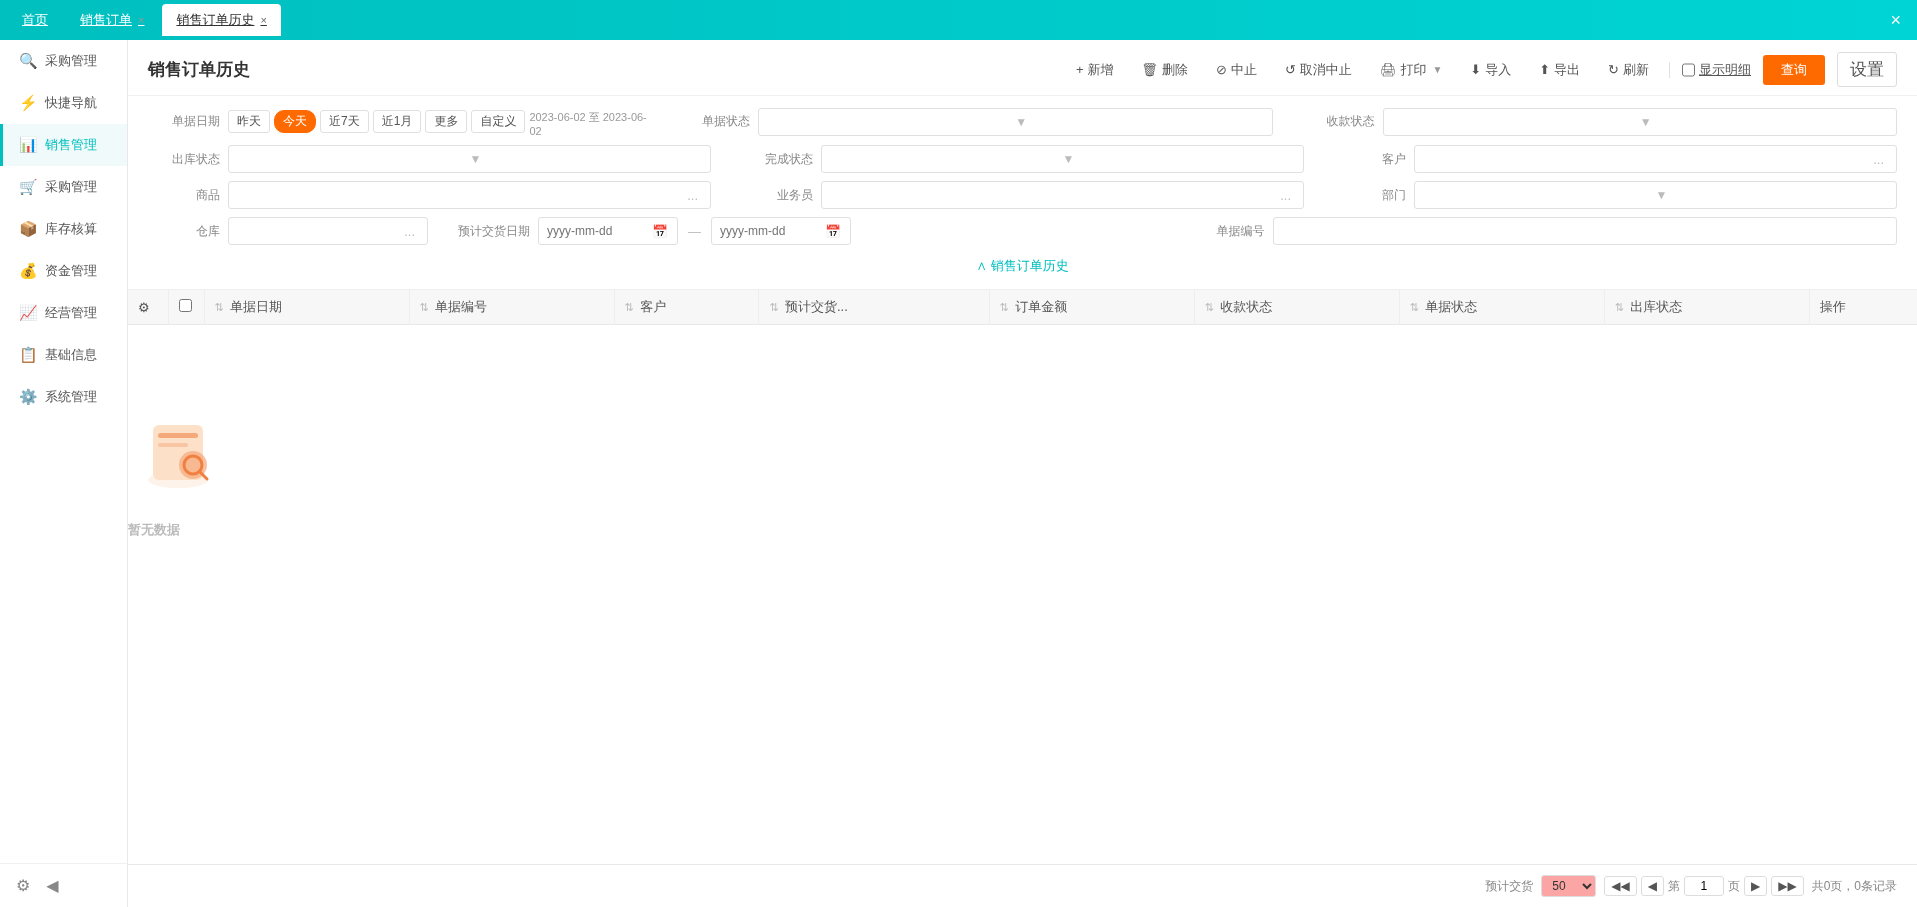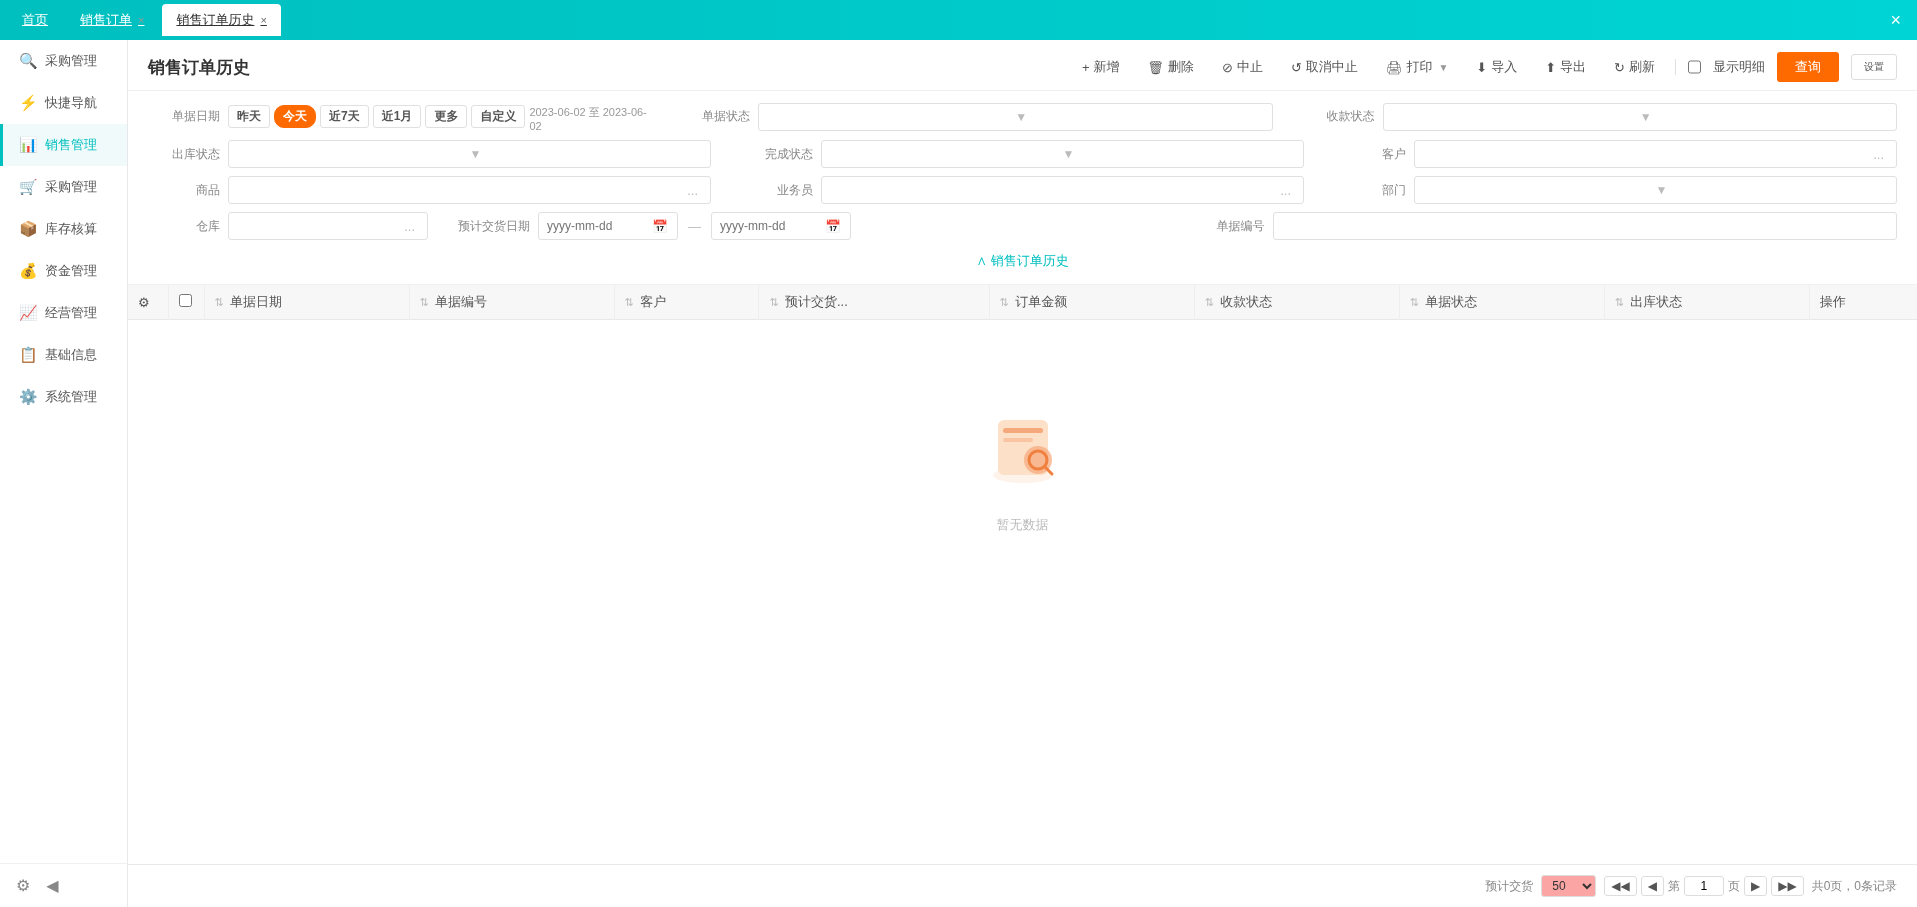--- a/index.html
+++ b/index.html
@@ -104,23 +104,23 @@
       cursor: pointer;
       font-size: 13px;
     }
     .btn-settings {
       background: #fff;
       color: #555;
       border: 1px solid #ddd;
       padding: 5px 12px;
       border-radius: 3px;
       cursor: pointer;
-      font-size: 10px;
-    }
-    .checkbox-label { display: flex; gap: 12px; color: #555; cursor: pointer; font-size: 12px; }
+      font-size: 17px;
+    }
+    .checkbox-label { display: flex; gap: 4px; color: #555; cursor: pointer; font-size: 12px; text-decoration: underline; }
     .toolbar-divider { width: 1px; height: 16px; background: #e0e0e0; }
 
     
     .filter-area {
       padding: 10px 20px;
       border-bottom: 1px solid #f0f0f0;
       flex-shrink: 0;
     }
     .filter-row {
       display: flex;
@@ -164,21 +164,20 @@
     }
     .date-quick-btn {
       padding: 2px 8px;
       border: 1px solid #e0e0e0;
       border-radius: 3px;
       cursor: pointer;
       font-size: 12px;
       color: #555;
       background: #fff;
       white-space: nowrap;
-      font-weight: bold;
     }
     .date-quick-btn.active {
       background: #ff6a00;
       color: #fff;
       border-color: #ff6a00;
       border-radius: 10px;
     }
     .date-range-text { font-size: 11px; color: #999; margin-top: 2px; display: block; }
     .select-field {
       display: flex; align-items: center;
@@ -230,24 +229,24 @@
     .data-table th:last-child { border-right: none; }
     .th-sortable { cursor: pointer; }
     .th-sortable::before { content: '⇅'; margin-right: 3px; font-size: 11px; color: #bbb; }
     .th-settings { width: 40px; text-align: center; }
     .th-check { width: 36px; text-align: center; }
 
     
     .empty-state {
       display: flex;
       flex-direction: column;
-      align-items: center;
       justify-content: center;
       padding: 80px 0;
       color: #bbb;
+      font-weight: bold;
     }
     .empty-icon {
       width: 100px;
       height: 100px;
       margin-bottom: 16px;
     }
     .empty-text { font-size: 13px; color: #bbb; }
 
     
     .pagination-bar {

